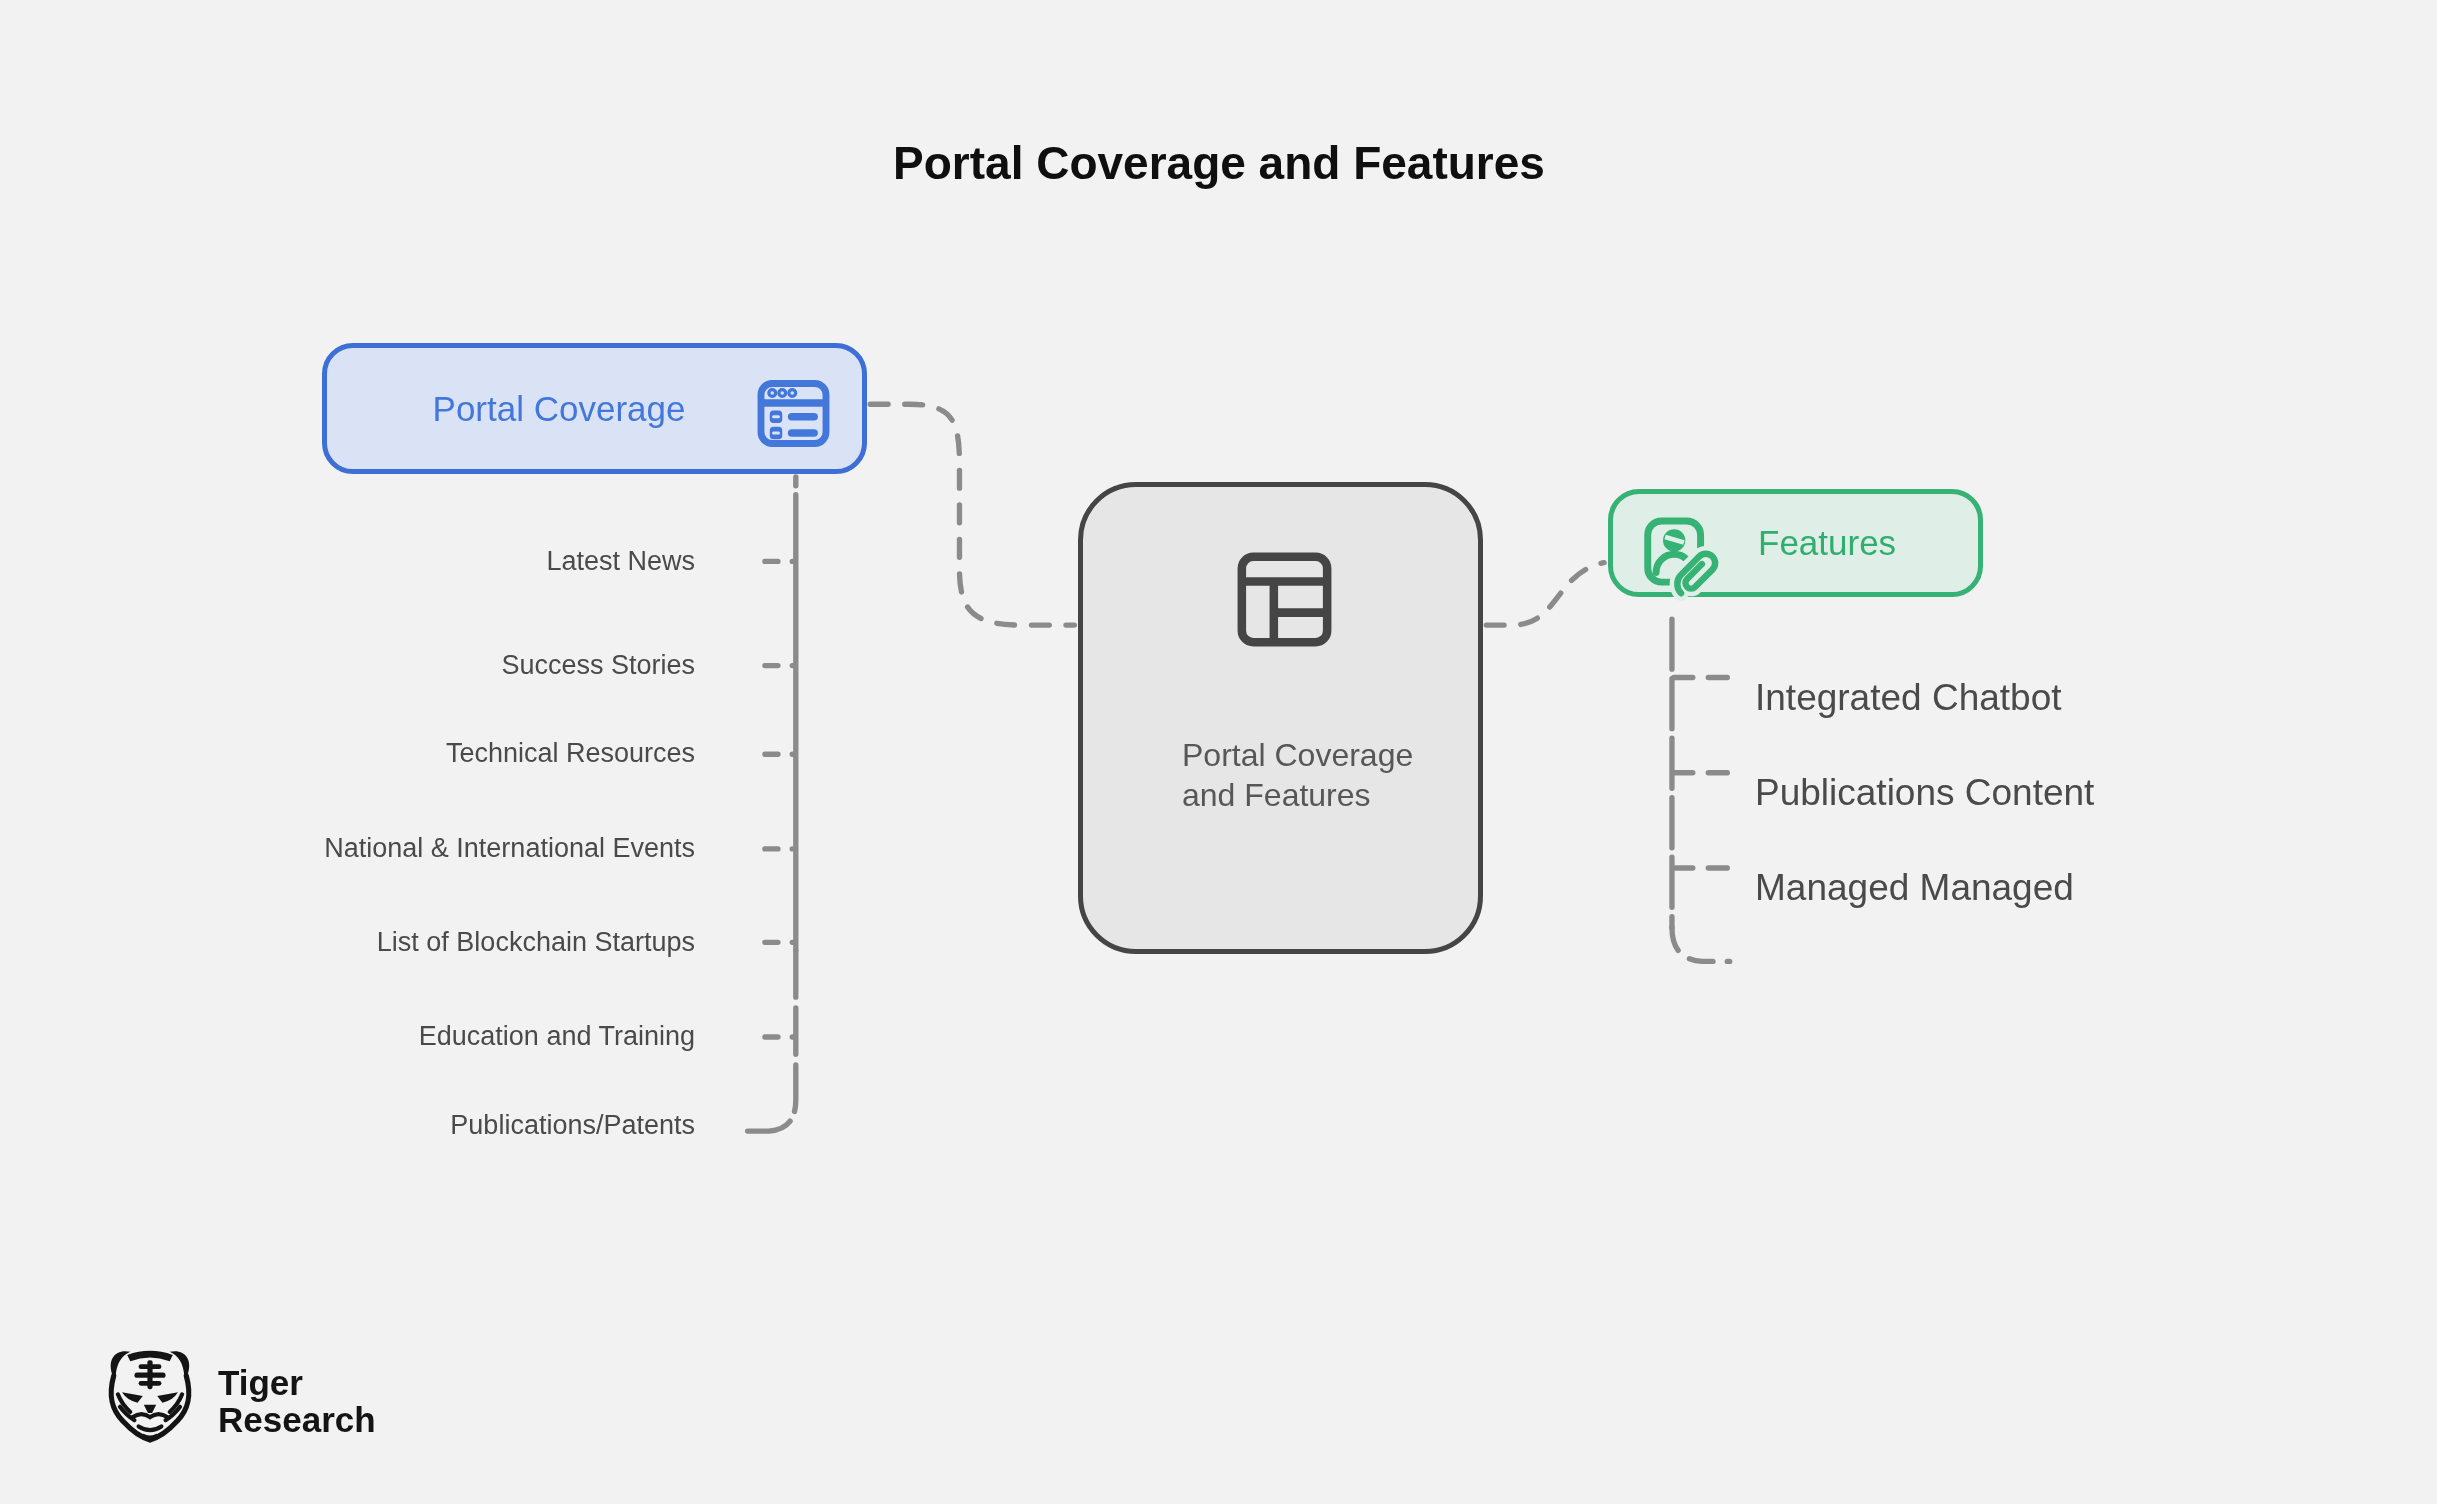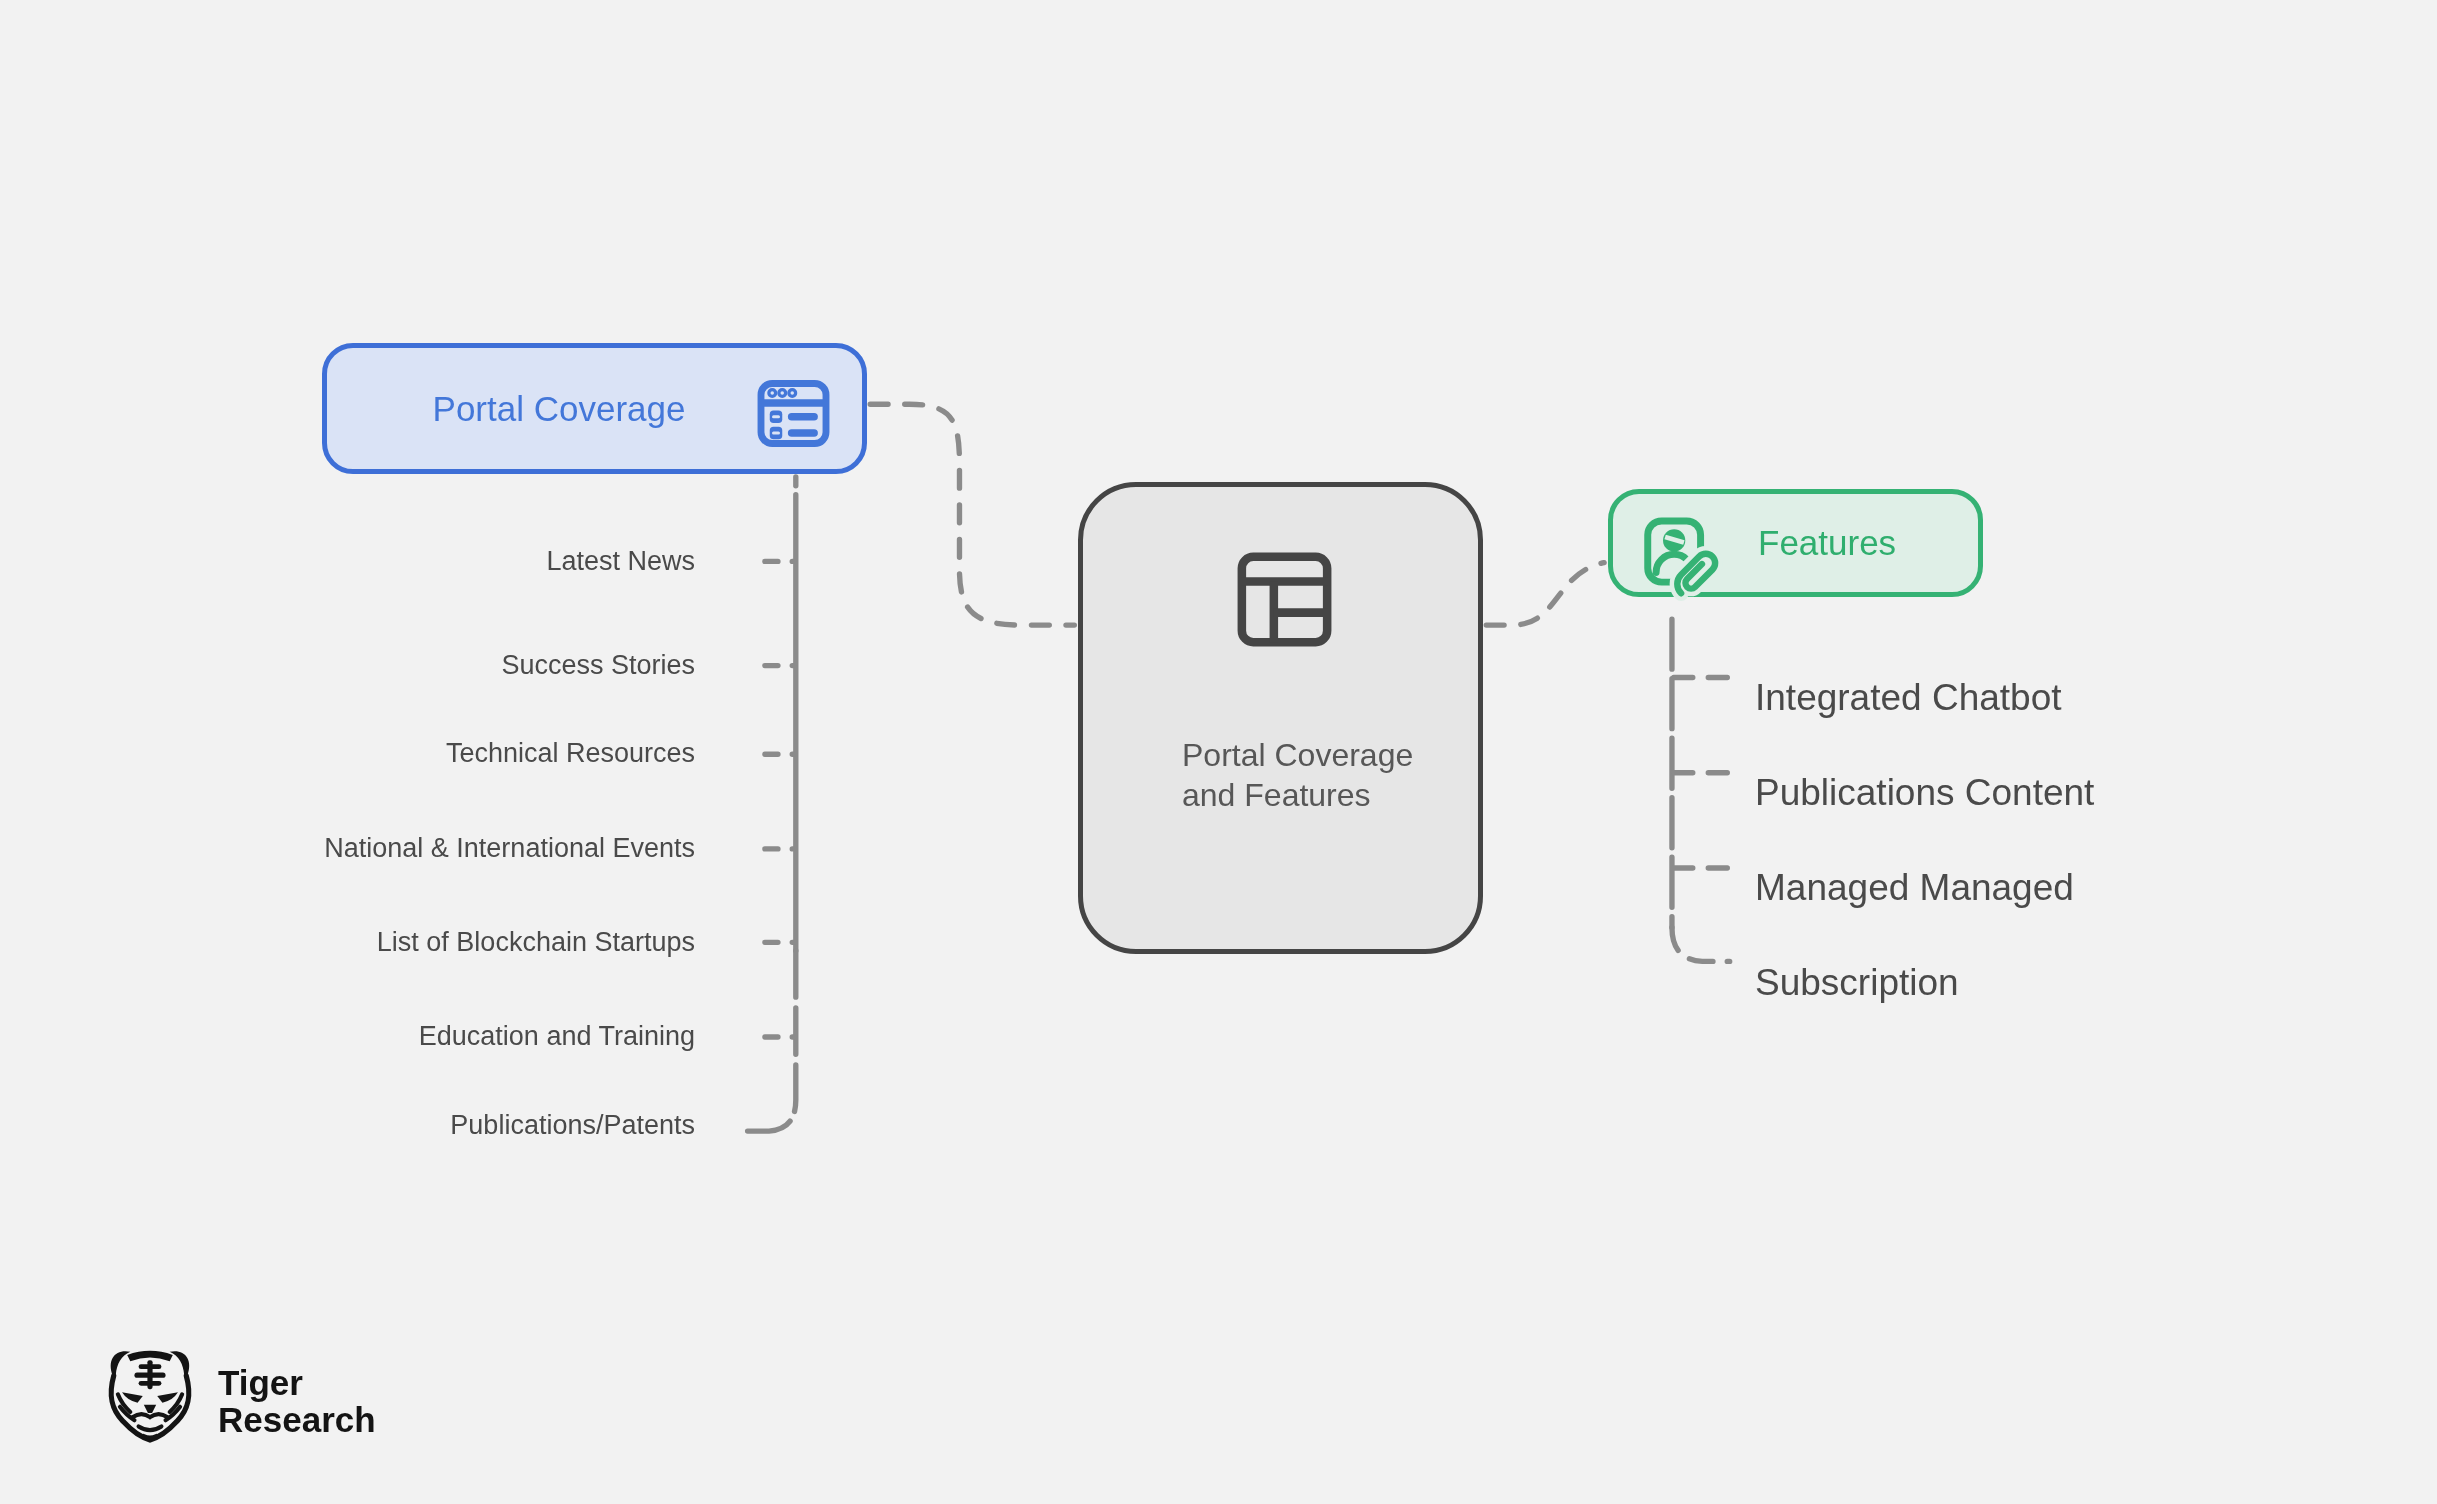--- a/index.html
+++ b/index.html
@@ -47,20 +47,21 @@
   .logo{position:absolute;left:93px;top:1346px;}
   .brand{position:absolute;left:218px;top:1364px;font-size:35px;line-height:37px;
          font-weight:700;color:#141414;}
   .source{position:absolute;right:89px;top:1378px;font-size:33px;font-style:italic;color:#757575;}
 </style>
 </head>
 <body>
 
 <div id="canvas">
 
+  <div class="title">Portal Coverage and Features</div>
 
   <svg id="connectors" viewBox="0 0 4096 2528" xmlns="http://www.w3.org/2000/svg">
 
     <path class="conn" stroke-dasharray="30 28" d="M1462,679 H1528 C1600,679 1612,706 1612,780 V958 C1612,1032 1642,1050 1720,1050 H1805"></path>
 
     <path class="conn" stroke-dasharray="30 28" d="M2497,1050 H2540 C2620,1050 2612,962 2695,945"></path>
 
     <path class="conn" d="M1337,801 V816"></path>
     <path class="conn" d="M1337,831 V1597"></path>
     <path class="conn" stroke-dasharray="78 18" d="M1337,1597 V1848 Q1337,1897 1292,1900 H1256"></path>
@@ -129,21 +130,20 @@
         <path d="M31,57 a9.5,9.5 0 0 1 0-13.4 L44,30.5 a6.7,6.7 0 0 1 9.5,9.5 L41,52.5 a4,4 0 0 1 -5.7,-5.7 L46,36" fill="none" stroke="#DFEFE7" stroke-width="11" stroke-linecap="round"></path>
         <path d="M31,57 a9.5,9.5 0 0 1 0-13.4 L44,30.5 a6.7,6.7 0 0 1 9.5,9.5 L41,52.5 a4,4 0 0 1 -5.7,-5.7 L46,36" fill="none" stroke="#35B274" stroke-width="4.6" stroke-linecap="round"></path>
       </g>
     </svg>
     <div class="lbl">Features</div>
   </div>
 
   <div class="ritem" style="top:678px">Integrated Chatbot</div>
   <div class="ritem" style="top:773px">Publications Content</div>
   <div class="ritem" style="top:868px">Managed Managed</div>
-  <div class="ritem" style="top:963px">Subscription</div>
 
   <svg class="logo" width="114" height="105" viewBox="0 0 110 100" xmlns="http://www.w3.org/2000/svg">
     <g fill="#141414">
 
       <path d="M19,28 C13,12 22,2 36,5 C27,9 23,17 22,27 Z"></path>
       <path d="M91,28 C97,12 88,2 74,5 C83,9 87,17 88,27 Z"></path>
 
       <path d="M33,8 Q55,0 77,8 L74,14 Q55,7 36,14 Z"></path>
 
       <rect x="52.5" y="13" width="5" height="28" rx="2"></rect>

